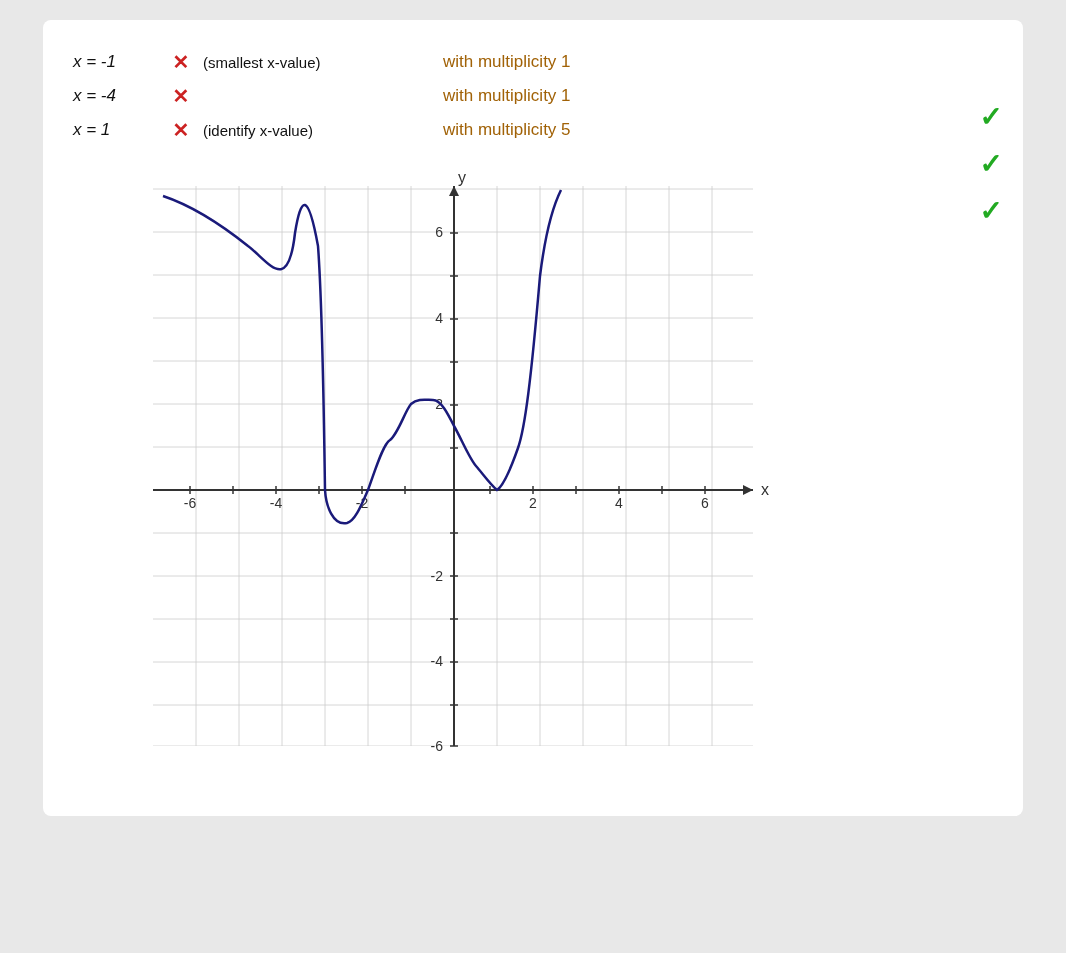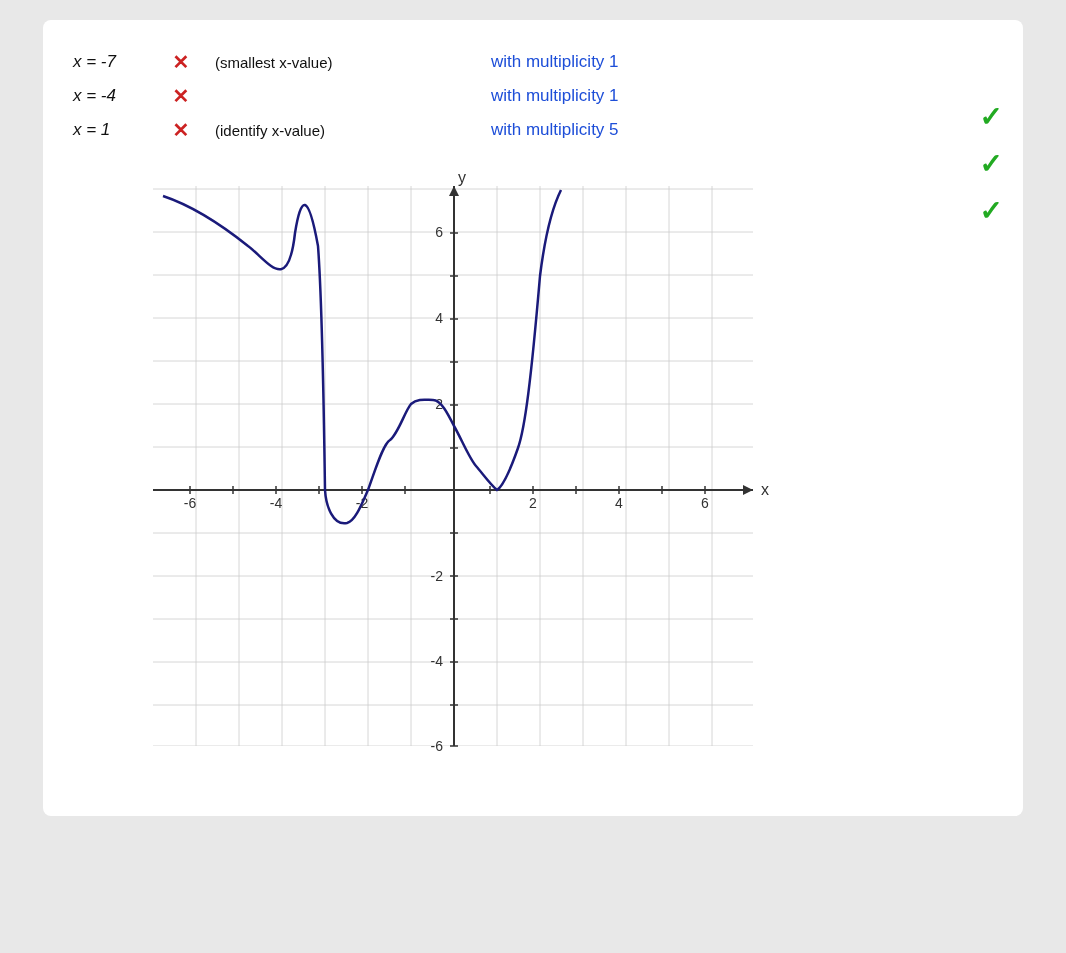--- a/index.html
+++ b/index.html
@@ -47,26 +47,26 @@
       color: #cc2222;
       font-size: 20px;
       font-weight: bold;
       width: 36px;
       text-align: center;
     }
     .x-desc {
       font-size: 15px;
       color: #111;
       width: 180px;
-      margin-left: 16px;
+      margin-left: 4px;
     }
     .multiplicity-text {
       font-size: 17px;
-      color: #1d4ed8;
-      margin-left: 96px;
+      color: #a16207;
+      margin-left: 60px;
     }
     .check-area {
       position: absolute;
       right: 20px;
       top: 80px;
       display: flex;
       flex-direction: column;
       gap: 14px;
     }
     .check-icon {
@@ -84,21 +84,21 @@
     }
   </style>
 </head>
 <body>
 
 <div class="card">
 
   <div class="rows-area">
 
     <div class="row">
-      <span class="x-label">x = -7</span>
+      <span class="x-label">x = -1</span>
       <span class="cross-icon">✕</span>
       <span class="x-desc">(smallest x-value)</span>
       <span class="multiplicity-text">with multiplicity 1</span>
     </div>
 
     <div class="row">
       <span class="x-label">x = -4</span>
       <span class="cross-icon">✕</span>
       <span class="x-desc"></span>
       <span class="multiplicity-text">with multiplicity 1</span>

